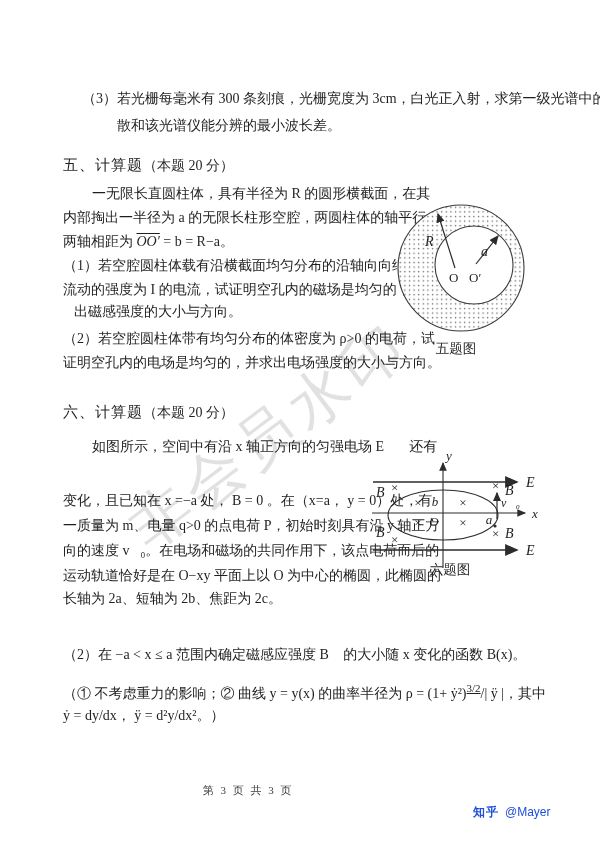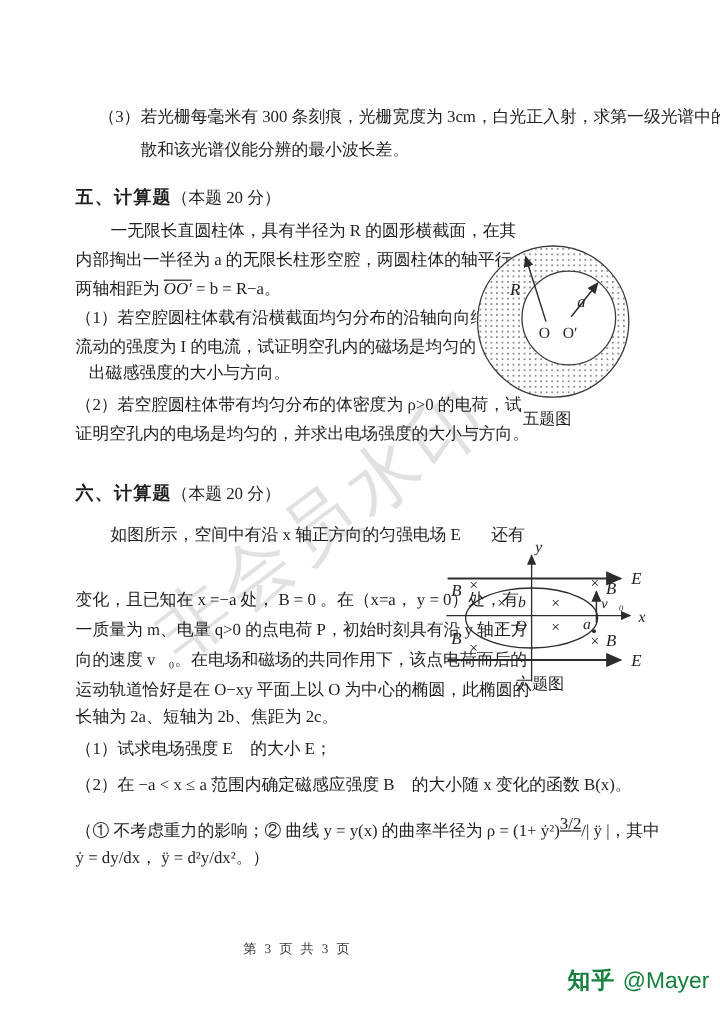--- a/index.html
+++ b/index.html
@@ -2,35 +2,35 @@
 <html><head>
 <meta charset="utf-8">
 <style>
   html,body{margin:0;padding:0;background:#9a9a9a;}
   .page{
     position:relative;width:600px;height:849px;background:#ffffff;overflow:hidden;
     font-family:"Liberation Serif","DejaVu Serif",serif;color:#1f1f1f;
   }
   .line{position:absolute;font-size:14px;line-height:20px;white-space:nowrap;z-index:2;}
   .heading{position:absolute;font-size:15px;line-height:20px;white-space:nowrap;z-index:2;}
-  .heading .hb{font-weight:bold;letter-spacing:1px;}
+  .heading .hb{font-weight:normal;letter-spacing:1px;}
   .ovl{text-decoration:overline;font-style:italic;}
-  .supf{font-size:14px;vertical-align:6px;text-decoration:underline;}
+  .supf{font-size:11px;vertical-align:6px;text-decoration:underline;}
   .figcap{position:absolute;font-size:13.5px;text-align:center;z-index:2;}
   .figure{position:absolute;z-index:2;}
   .footer{position:absolute;left:0;width:496px;text-align:center;font-size:11px;color:#3c3c3c;letter-spacing:2px;z-index:2;}
   .watermark{
     position:absolute;left:137px;top:505px;height:60px;line-height:60px;
     font-size:60px;letter-spacing:6px;white-space:nowrap;
     font-family:"Liberation Sans","DejaVu Sans",sans-serif;
     color:#000;opacity:0.115;transform:rotate(-37deg);transform-origin:0 50%;
     z-index:3;pointer-events:none;
   }
   .brand{
-    position:absolute;left:473px;top:804px;font-size:19px;color:#15803d;
+    position:absolute;left:473px;top:804px;font-size:12px;color:#1d4ed8;
     font-family:"Liberation Sans","DejaVu Sans",sans-serif;white-space:nowrap;z-index:2;
   }
   .brand .logo{font-weight:bold;letter-spacing:1px;margin-right:6px;}
   svg text{font-family:"Liberation Serif","DejaVu Serif",serif;fill:#1f1f1f;}
   svg .it{font-style:italic;}
 </style>
 </head>
 <body>
 
 <div class="page">
@@ -71,21 +71,20 @@
   <div class="figcap" style="left:416px;top:340px;width:80px">五题图</div>
 
   <div class="heading" style="left:63px;top:402px"><span class="hb">六、计算题</span><span style="font-size:14px">（本题 20 分）</span></div>
 
   <div class="line" style="left:92px;top:437px">如图所示，空间中有沿 x 轴正方向的匀强电场 E⃗ ，还有</div>
   <div class="line" style="left:63px;top:491px">变化，且已知在 x =−a 处， B = 0 。在（x=a， y = 0）处，有</div>
   <div class="line" style="left:63px;top:516px">一质量为 m、电量 q&gt;0 的点电荷 P，初始时刻具有沿 y 轴正方</div>
   <div class="line" style="left:63px;top:541px">向的速度 v⃗₀。在电场和磁场的共同作用下，该点电荷而后的</div>
   <div class="line" style="left:63px;top:566px">运动轨道恰好是在 O−xy 平面上以 O 为中心的椭圆，此椭圆的</div>
   <div class="line" style="left:63px;top:589px">长轴为 2a、短轴为 2b、焦距为 2c。</div>
-  <div class="line" style="left:63px;top:615px">（1）试求电场强度 E⃗ 的大小 E；</div>
   <div class="line" style="left:63px;top:645px">（2）在 −a &lt; x ≤ a 范围内确定磁感应强度 B⃗ 的大小随 x 变化的函数 B(x)。</div>
   <div class="line" style="left:63px;top:678px"><span>（① 不考虑重力的影响；② 曲线 y = y(x) 的曲率半径为 ρ = (1+ ẏ²)</span><span class="supf">3/2</span><span>/| ÿ |，其中</span></div>
   <div class="line" style="left:63px;top:706px">ẏ = dy/dx， ÿ = d²y/dx²。）</div>
 
   <svg class="figure" style="left:368px;top:446px" width="178" height="136" viewBox="0 0 178 136">
     <defs>
       <marker id="arr6" markerWidth="9" markerHeight="7" refX="7" refY="3.5" orient="auto">
         <path d="M0,0 L8,3.5 L0,7 Z" fill="#2c2c2c"></path>
       </marker>
     </defs>

